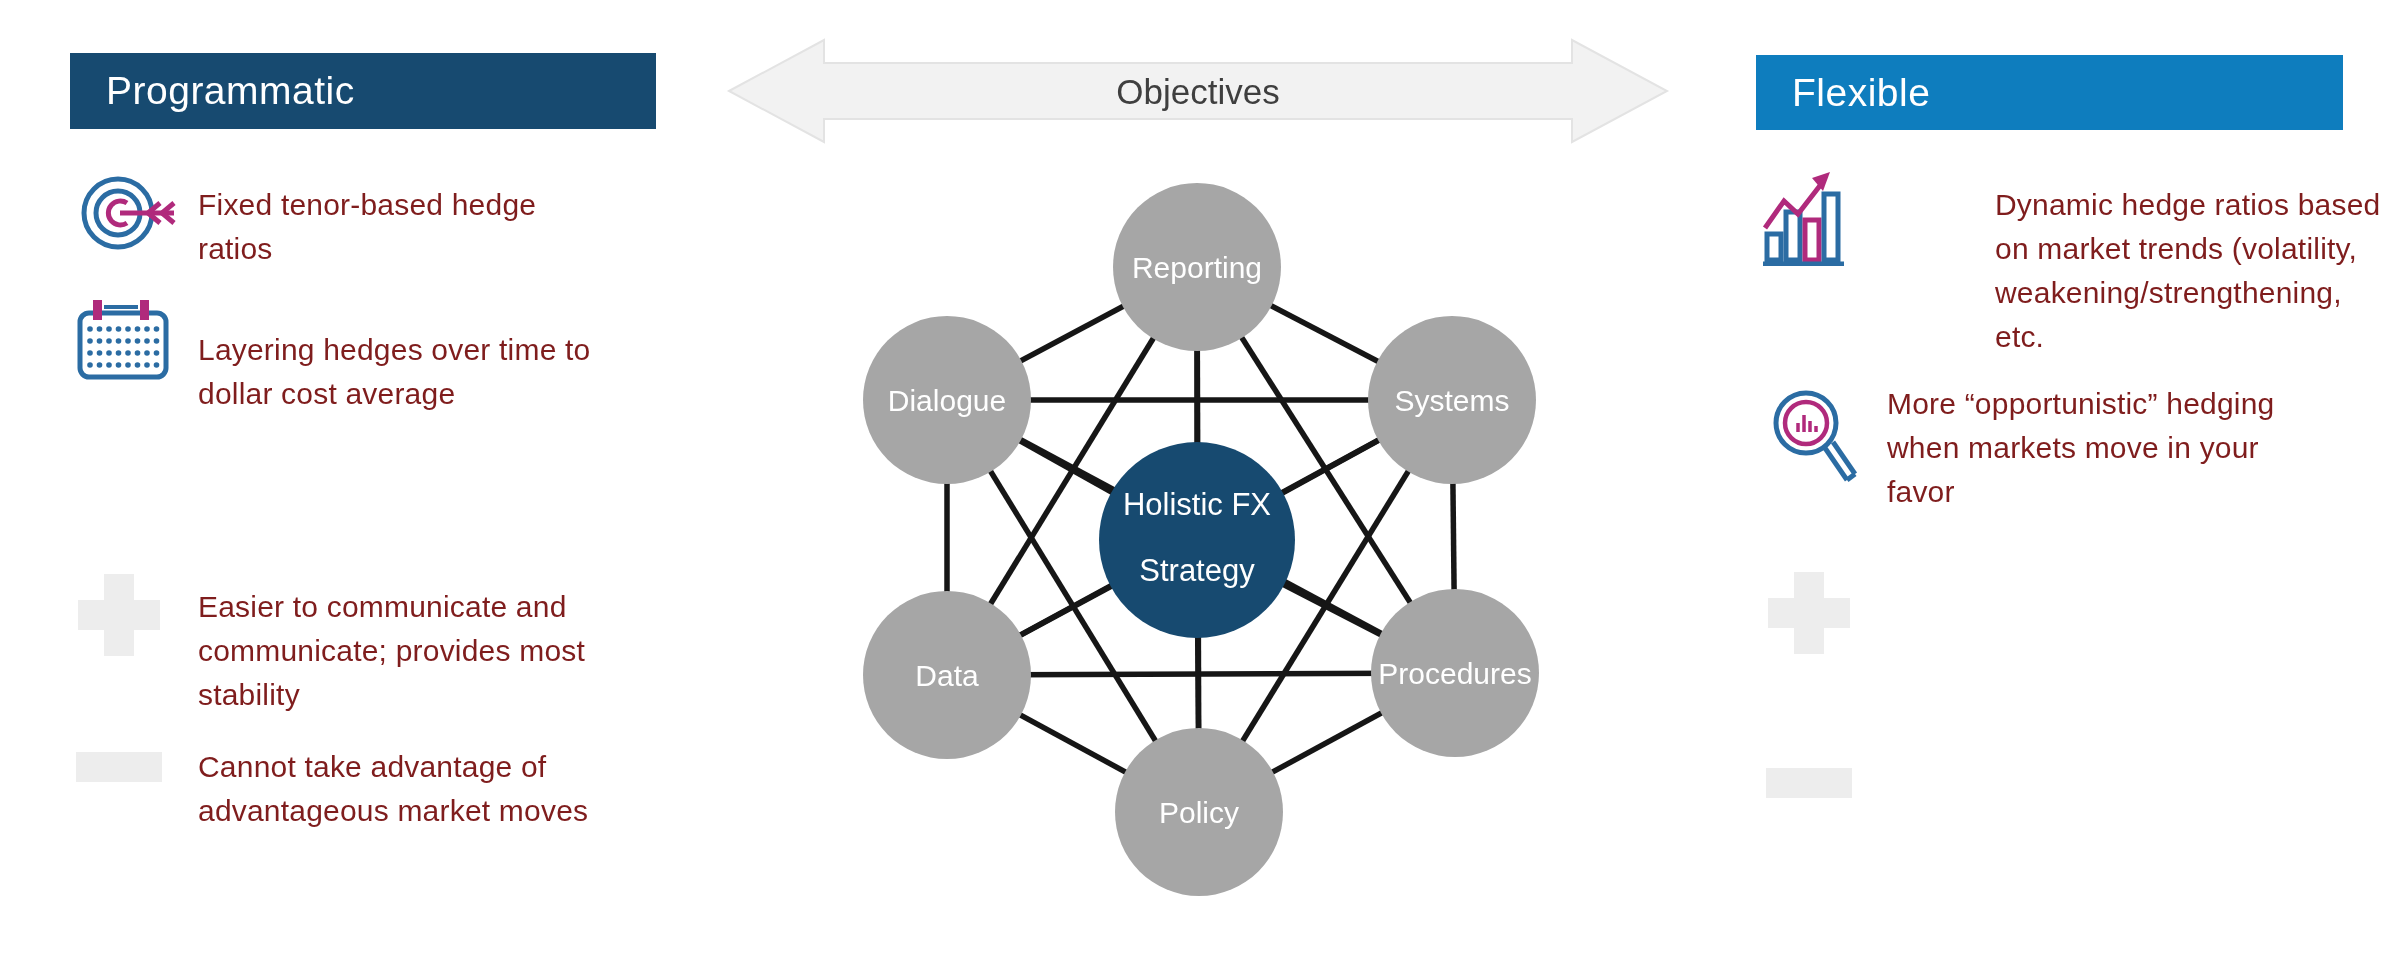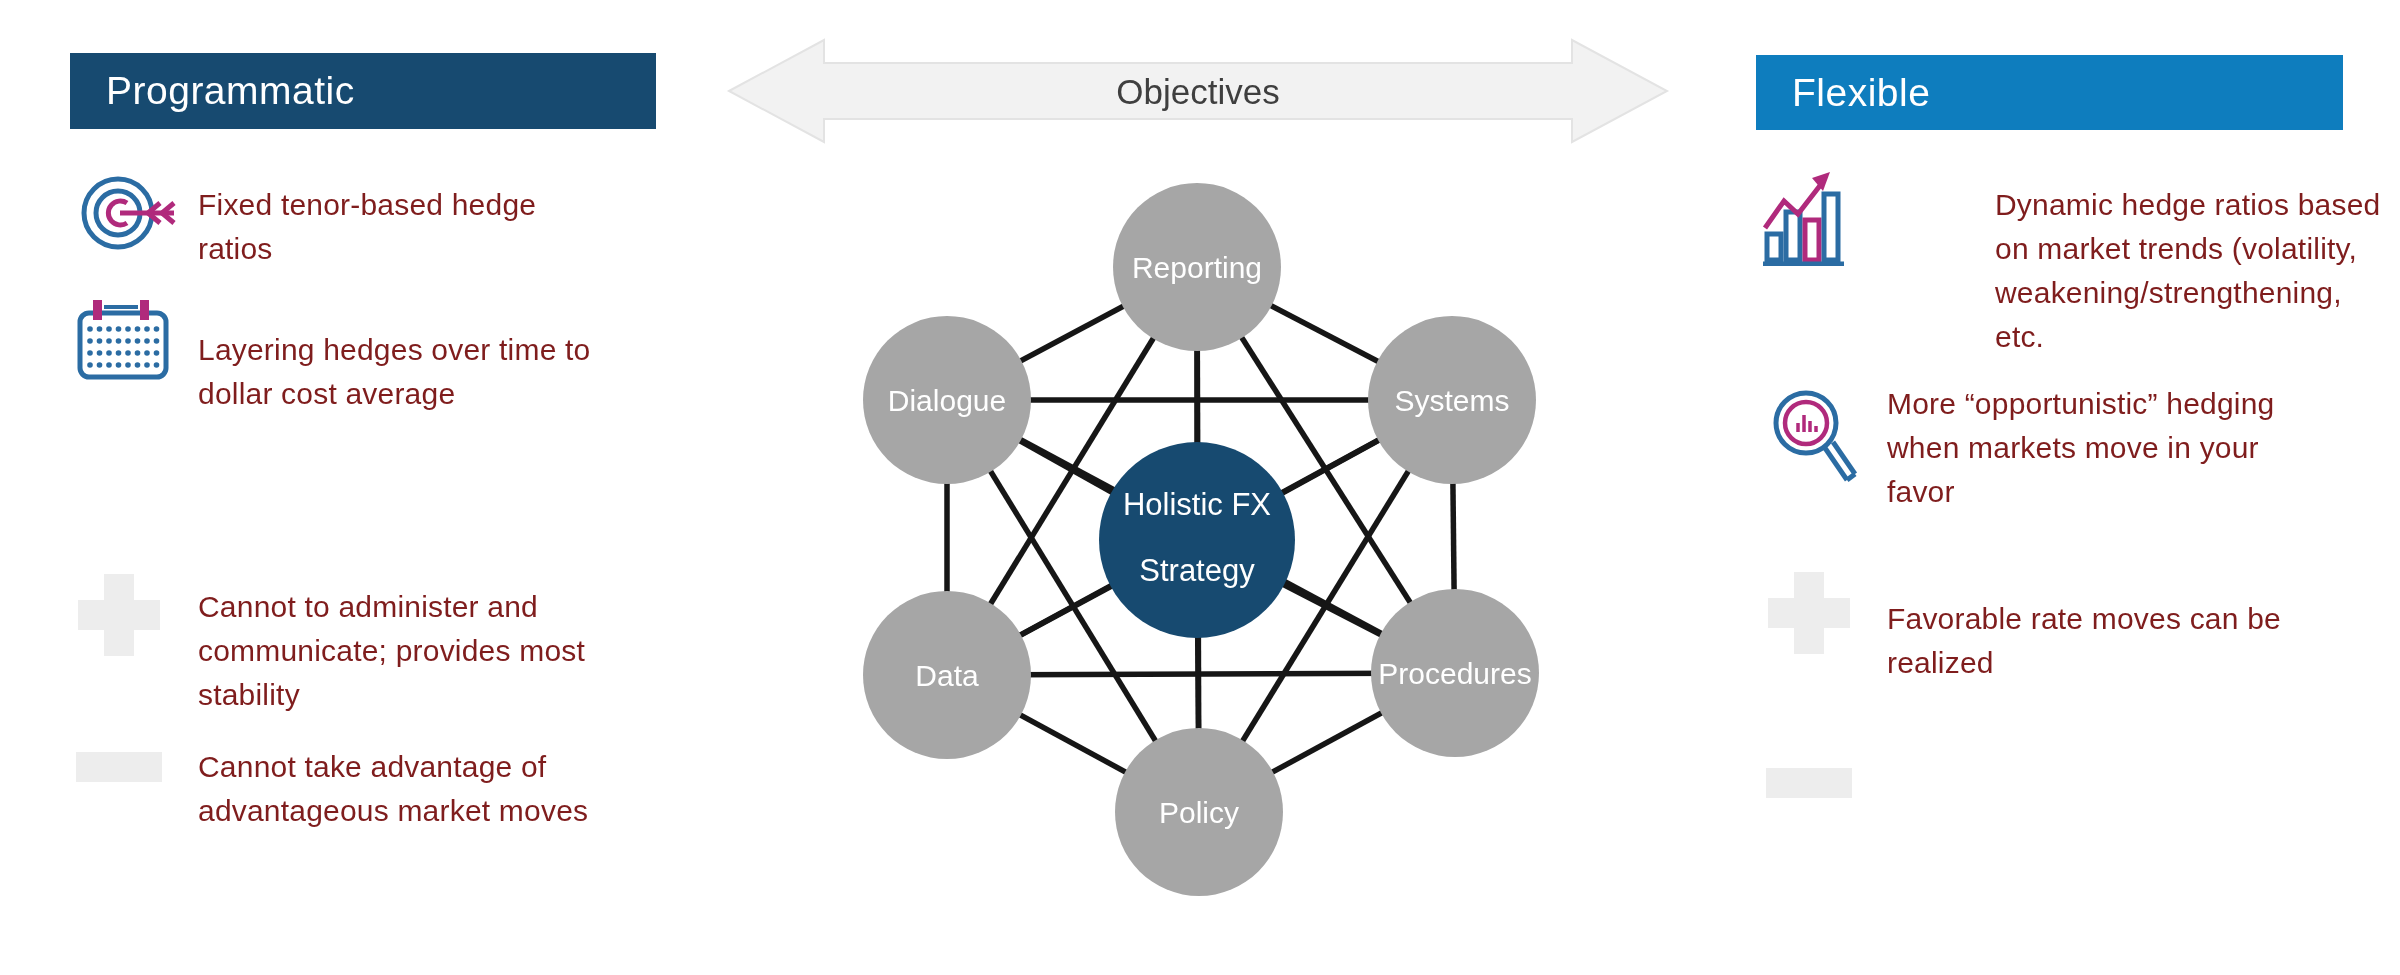--- a/index.html
+++ b/index.html
@@ -140,21 +140,21 @@
         <circle cx="71" cy="67" r="2.8"></circle>
         <circle cx="80.5" cy="67" r="2.8"></circle>
     </g>
   </svg>
   <div class="item-text" style="left:198px; top:328px; width:440px;">Layering hedges over time to
 dollar cost average</div>
 
   <svg class="icon" style="left:76px; top:572px;" width="86" height="86" viewBox="0 0 86 86">
     <path d="M28 2 h30 v26 h26 v30 h-26 v26 h-30 v-26 H2 v-30 h26 z" fill="#ededed"></path>
   </svg>
-  <div class="item-text" style="left:198px; top:585px; width:420px;">Cannot to administer and
+  <div class="item-text" style="left:198px; top:585px; width:420px;">Easier to communicate and
 communicate; provides most
 stability</div>
 
   <svg class="icon" style="left:76px; top:752px;" width="86" height="30" viewBox="0 0 86 30">
     <rect x="0" y="0" width="86" height="30" fill="#ededed"></rect>
   </svg>
   <div class="item-text" style="left:198px; top:745px; width:440px;">Cannot take advantage of
 advantageous market moves</div>
 
   <svg class="icon" style="left:1762px; top:170px;" width="95" height="96" viewBox="0 0 95 96">
@@ -184,20 +184,18 @@
     <line x1="63" y1="52" x2="85" y2="84" stroke="#2b6ca3" stroke-width="5"></line>
     <line x1="77" y1="90" x2="85" y2="84" stroke="#2b6ca3" stroke-width="5"></line>
   </svg>
   <div class="item-text" style="left:1887px; top:382px; width:460px;">More “opportunistic” hedging
 when markets move in your
 favor</div>
 
   <svg class="icon" style="left:1766px; top:570px;" width="86" height="86" viewBox="0 0 86 86">
     <path d="M28 2 h30 v26 h26 v30 h-26 v26 h-30 v-26 H2 v-30 h26 z" fill="#ededed"></path>
   </svg>
-  <div class="item-text" style="left:1887px; top:597px; width:440px;">Favorable rate moves can be
-realized</div>
 
   <svg class="icon" style="left:1766px; top:768px;" width="86" height="30" viewBox="0 0 86 30">
     <rect x="0" y="0" width="86" height="30" fill="#ededed"></rect>
   </svg>
 
 </div>
 
 </body></html>

